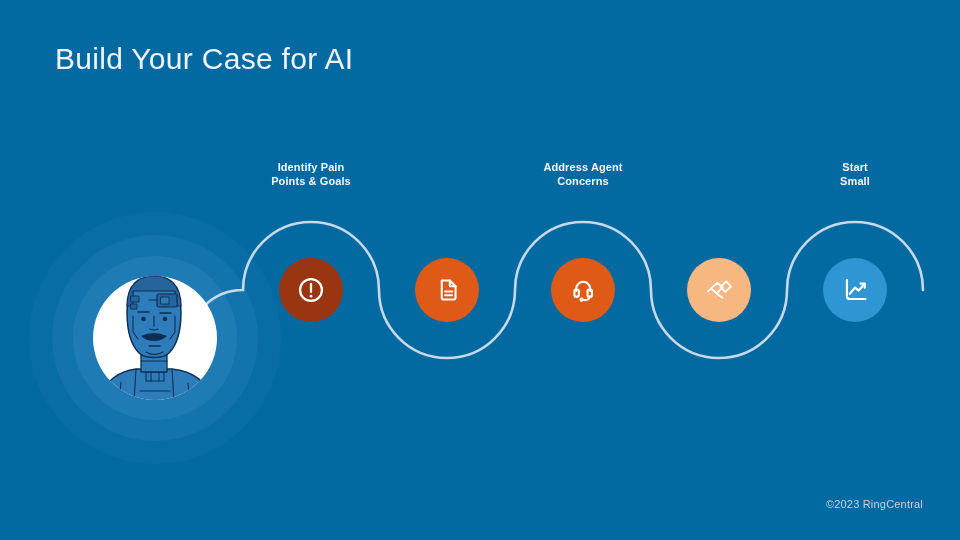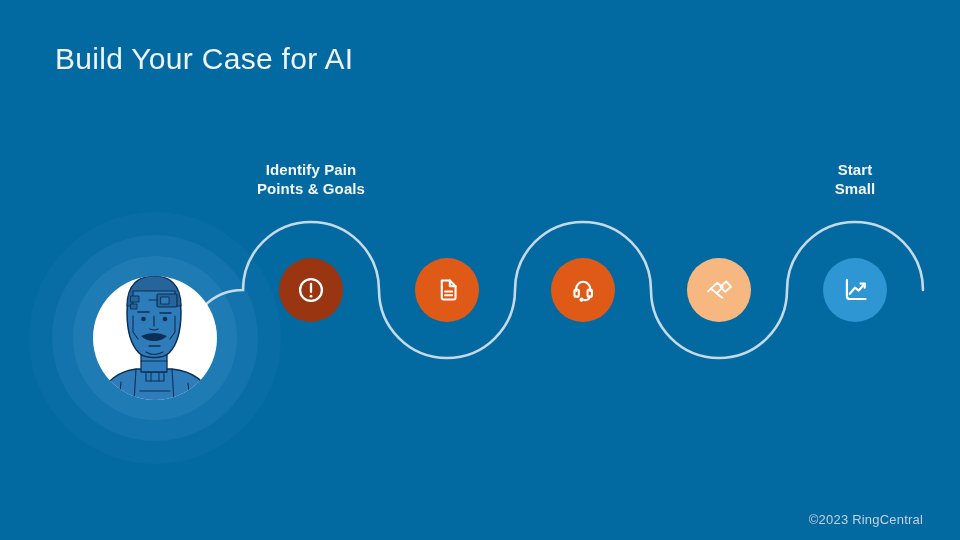--- a/index.html
+++ b/index.html
@@ -18,29 +18,29 @@
   .scene-svg{position:absolute;left:0;top:0;width:960px;height:540px;}
   .step-circle{
     position:absolute;top:258px;
     width:64px;height:64px;border-radius:50%;
     display:flex;align-items:center;justify-content:center;
   }
   .step-circle svg{display:block;}
   .step-label{
     position:absolute;width:220px;
     text-align:center;
-    font-size:15px;line-height:1.24;font-weight:600;letter-spacing:.1px;
+    font-size:11px;line-height:1.24;font-weight:600;letter-spacing:.1px;
     color:#f3f6fa;
     white-space:pre-line;
   }
   .label-above{top:161px;}
   .label-below{top:381px;}
   .footer{
-    position:absolute;right:37px;top:512px;
-    font-size:13px;letter-spacing:.2px;
+    position:absolute;right:37px;top:498px;
+    font-size:11px;letter-spacing:.2px;
     color:#c6d1de;
   }
 </style>
 </head>
 <body>
 
 <div class="slide" style="background: #0369a1;">
 
   <div class="title">Build Your Case for AI</div>
 
@@ -95,20 +95,22 @@
       <path d="M133 316 v16 l5 7 M175 316 v16 l-5 7" fill="none" stroke-width="1.1"></path>
 
       <path d="M141 336 Q154 330 167 336 Q162 341 154 341 Q146 341 141 336 Z" fill="#0d2f55" stroke="none"></path>
       <path d="M149 346 h11" fill="none" stroke-width="1.3"></path>
       <path d="M146 352 q8 5 17 0" fill="none" stroke-width="1.1"></path>
     </g>
   </svg>
 
   <div class="step-label label-above" style="left:201px">Identify Pain
 Points &amp; Goals</div>
+  <div class="step-label label-above" style="left:473px">Address Agent
+Concerns</div>
   <div class="step-label label-above" style="left:745px">Start
 Small</div>
 
   <div class="step-circle" style="left: 279px; background: rgb(154, 53, 17);">
     <span>
       <svg width="38" height="38" viewBox="0 0 40 40" fill="none" stroke="#ffffff" stroke-width="2.4" stroke-linecap="round" stroke-linejoin="round">
         <circle cx="20" cy="20" r="11.5"></circle>
         <path d="M20 13.5 V22"></path>
         <circle cx="20" cy="26.5" r="1.5" fill="#ffffff" stroke="none"></circle>
       </svg>

